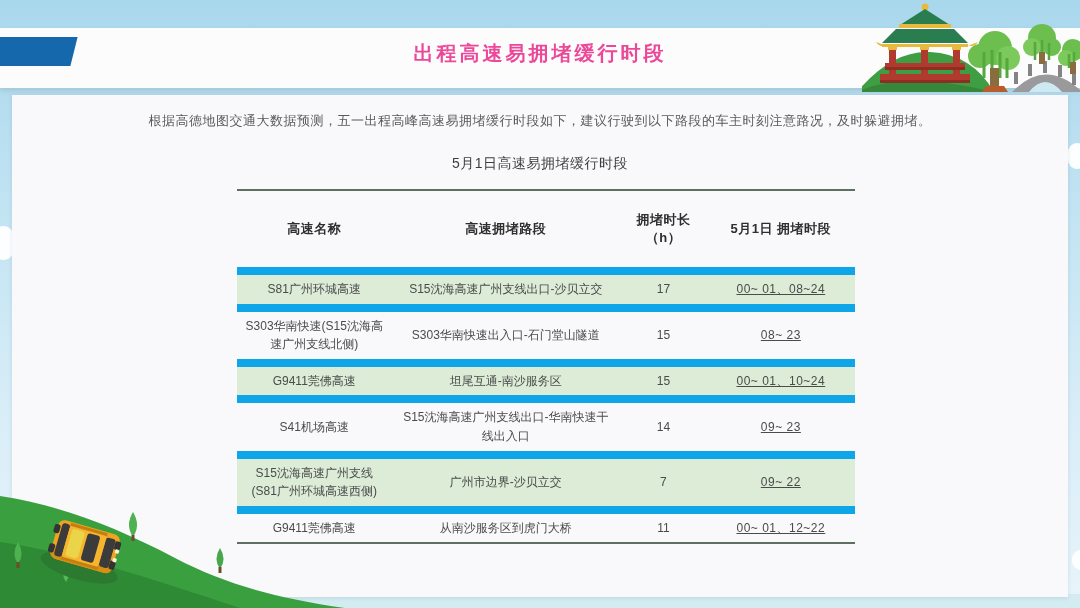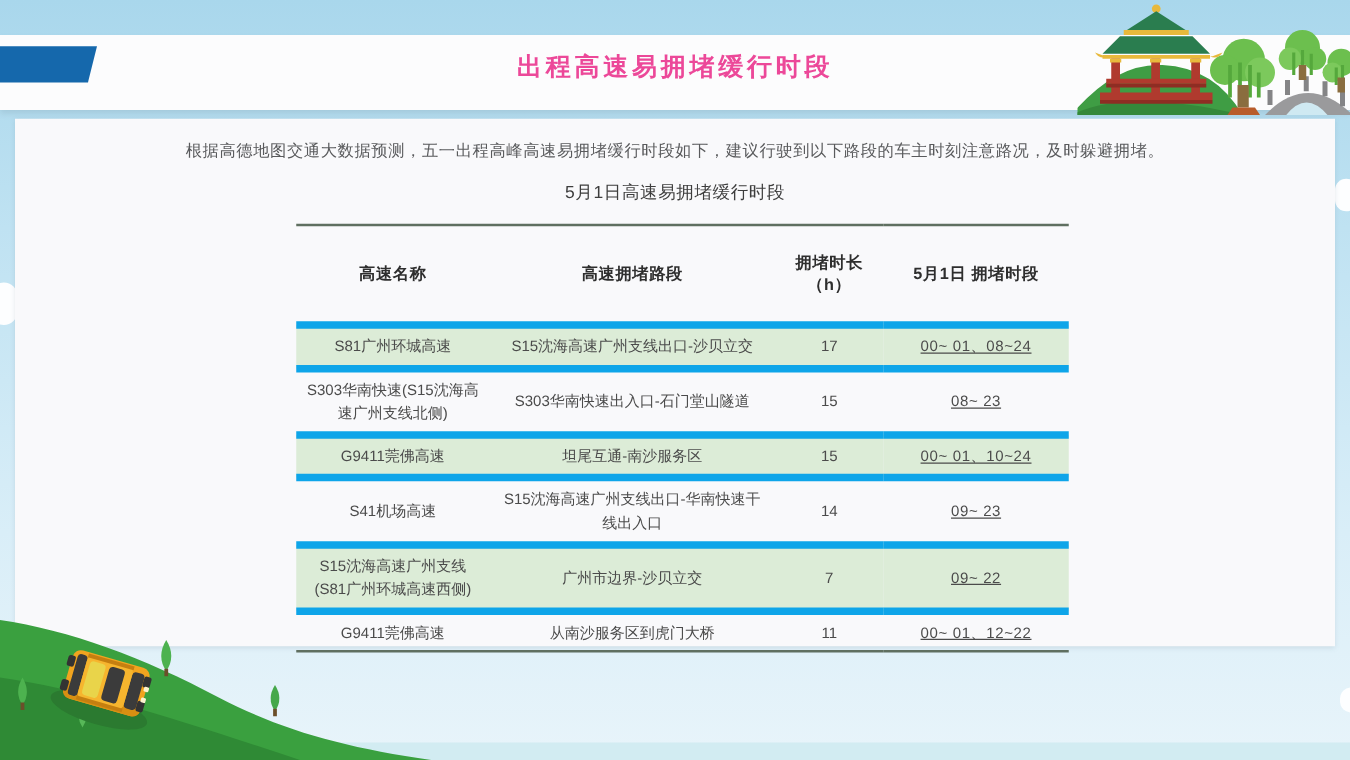--- a/index.html
+++ b/index.html
@@ -23,42 +23,42 @@
     font-size:20px;font-weight:bold;color:#ec4899;letter-spacing:3px;
   }
   .pavilion{position:absolute;right:0;top:0;width:218px;height:92px;}
   
   .cloud{position:absolute;background:#fdfeff;border-radius:20px;}
   .cloud-left{left:-8px;top:226px;width:22px;height:34px;}
   .cloud-right{right:-6px;top:143px;width:18px;height:26px;}
   .cloud-right2{right:-10px;bottom:38px;width:18px;height:20px;}
   
   .card{
-    position:absolute;left:12px;top:95px;width:1056px;height:422px;
+    position:absolute;left:12px;top:95px;width:1056px;height:502px;
     background:#f9f9fb;box-shadow:0 1px 4px rgba(80,100,120,.15);
   }
   .intro{
     padding-top:17px;text-align:center;font-size:13px;color:#595a5c;letter-spacing:.5px;
   }
   .table-title{
-    margin-top:15px;text-align:center;font-size:14px;color:#3d3d3d;letter-spacing:.5px;
+    margin-top:25px;text-align:center;font-size:14px;color:#3d3d3d;letter-spacing:.5px;
   }
   table.schedule{
     width:618px;margin:16px 0 0 225px;border-collapse:collapse;table-layout:fixed;
     border-top:2px solid #5f6f60;border-bottom:2px solid #5f6f60;
   }
   table.schedule col.c1{width:25%;} table.schedule col.c2{width:37%;}
   table.schedule col.c3{width:14%;} table.schedule col.c4{width:24%;}
   table.schedule th{
     padding:20px 4px;font-size:13px;font-weight:bold;color:#2e2e2e;text-align:center;letter-spacing:.5px;
   }
   table.schedule td{
     padding:5px 6px;font-size:12px;color:#4b4b4b;text-align:center;line-height:1.55;
   }
-  table.schedule tbody tr{border-top:6px solid #0ea5e9;}
+  table.schedule tbody tr{border-top:8px solid #0ea5e9;}
   table.schedule tbody tr:nth-child(odd){background:#dcecd7;}
   td.period{white-space:nowrap;letter-spacing:.5px;text-decoration:underline;}
   
   .hill-scene{position:absolute;left:0;bottom:0;width:345px;height:118px;}
 </style>
 </head>
 <body>
 
 <div class="bottom-strip"></div>
 

